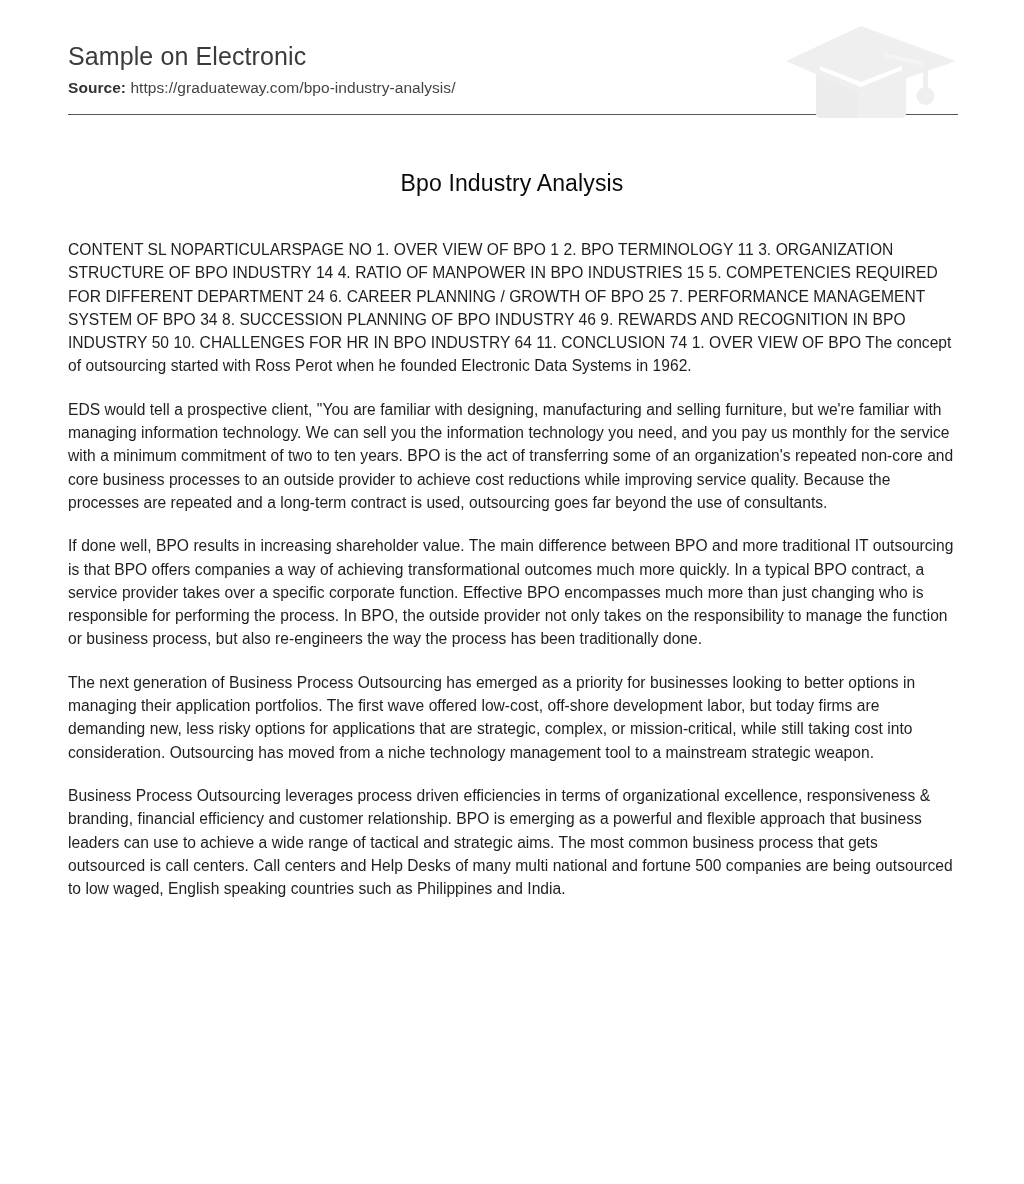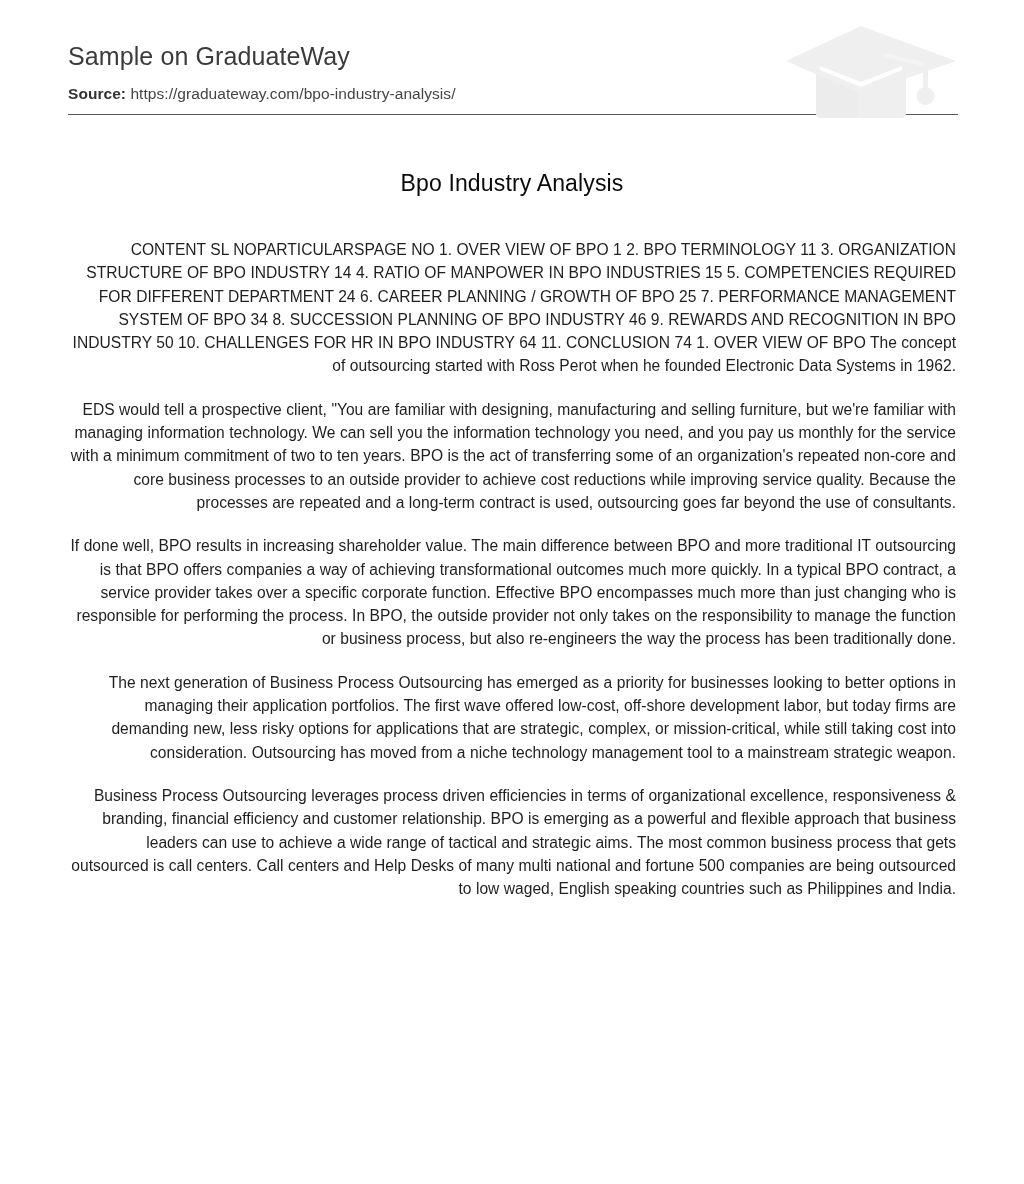--- a/index.html
+++ b/index.html
@@ -36,21 +36,21 @@
   .site-title {
     font-size: 25px;
     font-weight: 400;
     color: #3b3b3b;
     letter-spacing: 0.1px;
     line-height: 30px;
     margin: 0;
   }
 
   .source-line {
-    margin-top: 13px;
+    margin-top: 7px;
     font-size: 15.5px;
     font-weight: 400;
     color: #3f3f3f;
     line-height: 20px;
     letter-spacing: 0.05px;
   }
   .source-line .source-label {
     font-weight: 700;
     color: #333333;
   }
@@ -96,36 +96,36 @@
 
   
   .doc-body {
     padding-top: 41px;
   }
   .doc-body p {
     margin: 0 0 20px 0;
     font-size: 15.6px;
     line-height: 23.3px;
     color: #1f1f1f;
-    text-align: right;
+    text-align: left;
     letter-spacing: 0.01px;
     word-spacing: 0.1px;
   }
   .doc-body p:last-child {
     margin-bottom: 0;
   }
 </style>
 </head>
 <body>
 
 <div class="page">
 
   <div class="page-header">
 
-    <h1 class="site-title">Sample on GraduateWay</h1>
+    <h1 class="site-title">Sample on Electronic</h1>
 
     <div class="source-line">
       <span class="source-label">Source:</span>
       <span class="source-url">https://graduateway.com/bpo-industry-analysis/</span>
     </div>
 
     <div class="brand-logo">
       <svg viewBox="0 0 180 110" xmlns="http://www.w3.org/2000/svg" aria-hidden="true">
 
         <path d="M32 44 L32 96 Q32 99 36 100 L118 100 Q122 99 122 96 L122 44 Z" fill="#efefef"></path>

